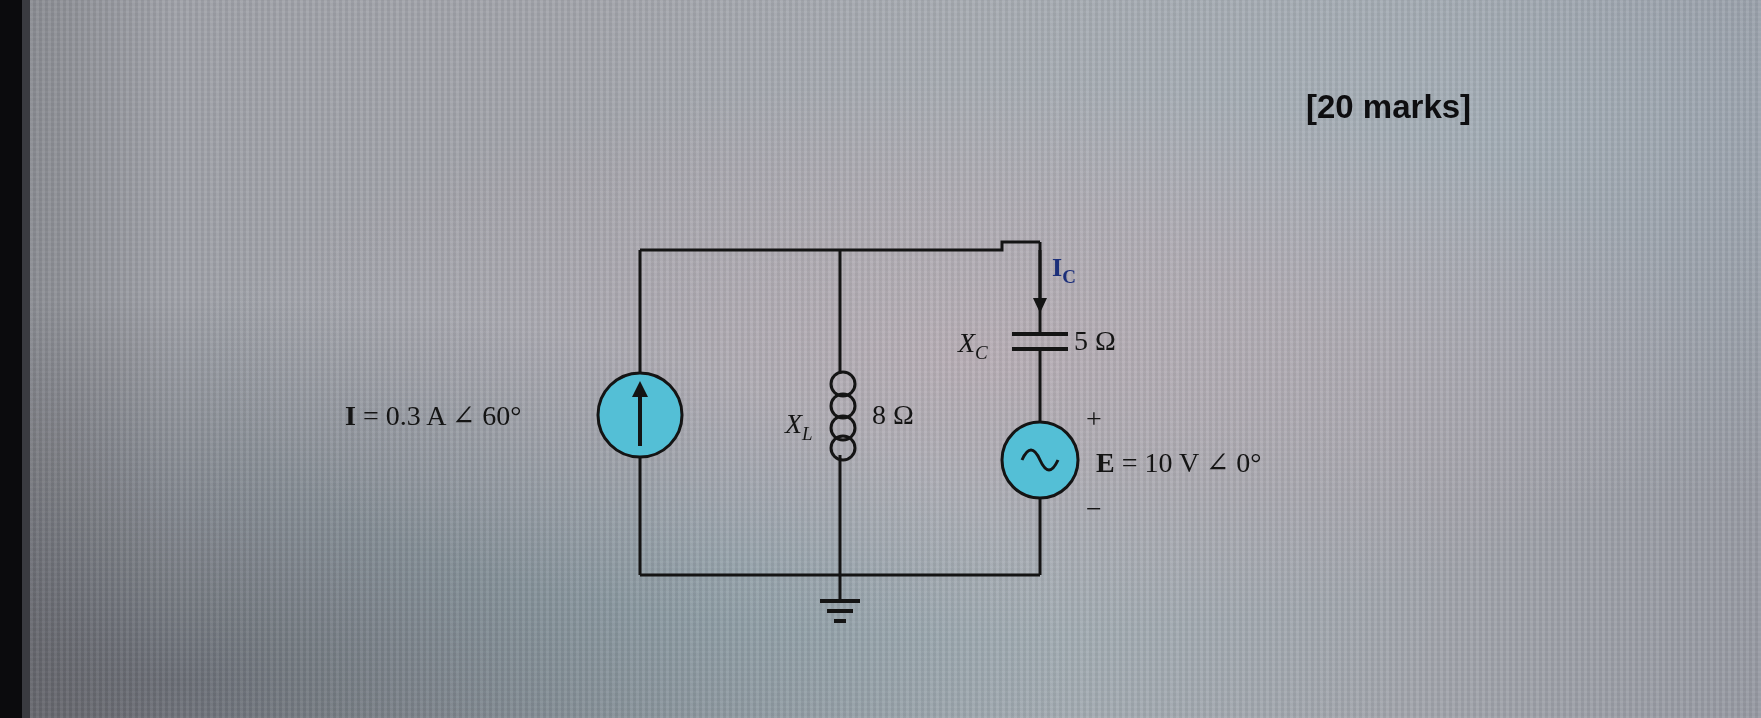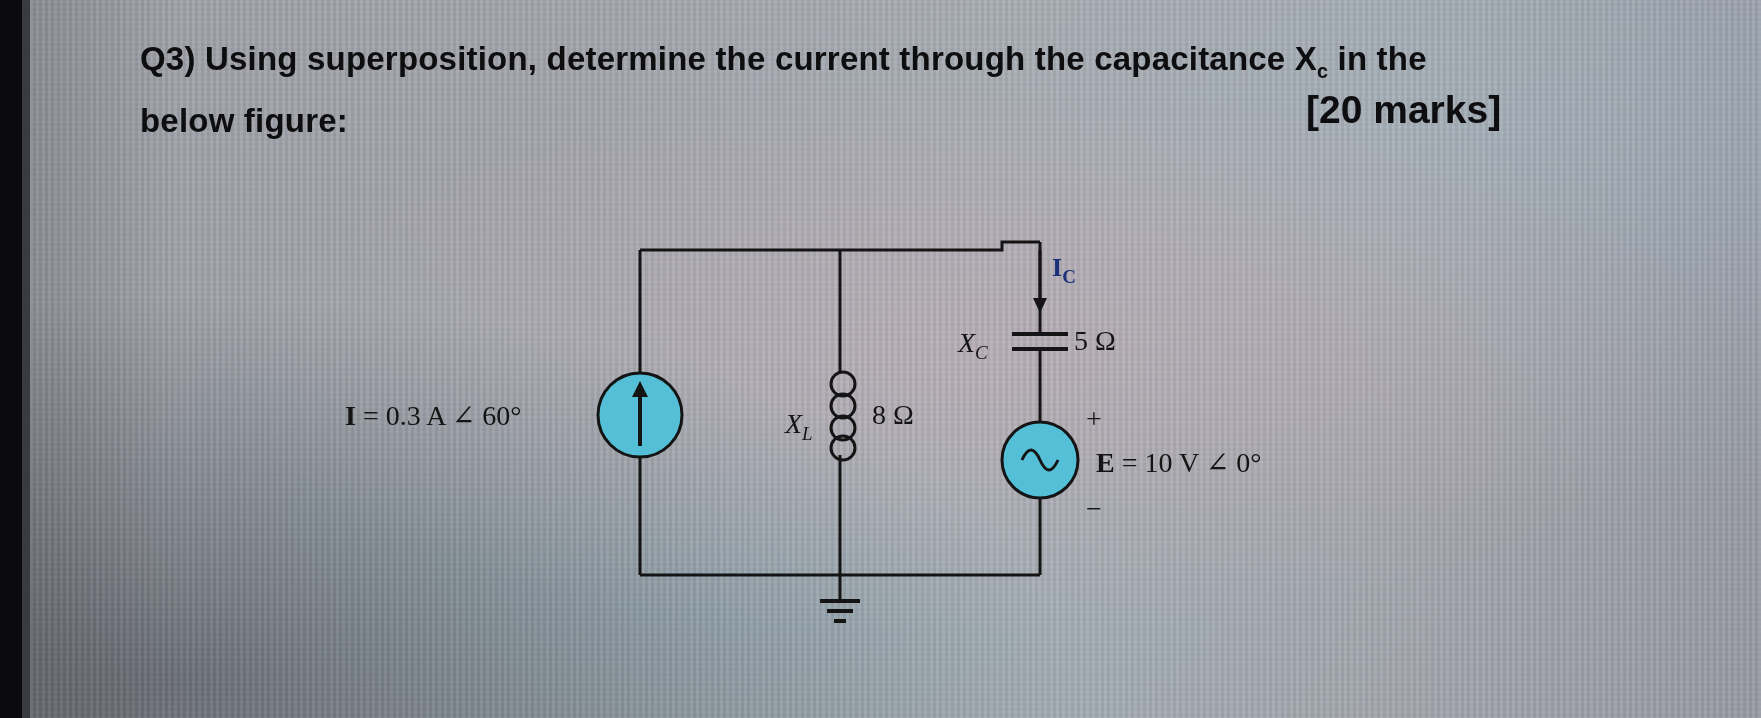--- a/index.html
+++ b/index.html
@@ -27,43 +27,39 @@
     background:linear-gradient(90deg,#0b0b0d 0 22px,#3a3b40 22px 30px);
   }
   .question-block{
     position:absolute;left:140px;top:34px;width:1400px;
     font-weight:bold;font-size:33px;line-height:50px;color:#0e0e10;
     letter-spacing:0.2px;
   }
   .question-block sub{font-size:60%;}
   .marks{
     position:absolute;left:1306px;top:88px;
-    font-weight:bold;font-size:39px;color:#0e0e10;
+    font-weight:bold;font-size:33px;color:#0e0e10;
   }
   svg text{
     font-family:"Liberation Serif","DejaVu Serif",serif;
     font-size:28px;
   }
   svg .ital{font-style:italic;}
   svg .boldt{font-weight:bold;}
   svg .subt{font-size:19px;}
   svg .ic-label{font-weight:bold;font-size:26px;}
 </style>
 </head>
 <body>
 
 <div class="page">
 
   <div class="texture"></div>
   <div class="scan-edge"></div>
 
-  <div class="question-block">
-    <span>Q3) Using superposition, determine the current through the capacitance X</span><sub>c</sub><span> in the</span><br>
-    <span>below figure:</span>
-  </div>
 
   <div class="marks">[20 marks]</div>
 
   <svg width="1761" height="718" viewBox="0 0 1761 718" style="position:absolute;left:0;top:0;">
 
     <g stroke="#141414" stroke-width="3" fill="none">
 
       <polyline points="640,250 1002,250 1002,242 1040,242"></polyline>
 
       <line x1="640" y1="250" x2="640" y2="373"></line>

